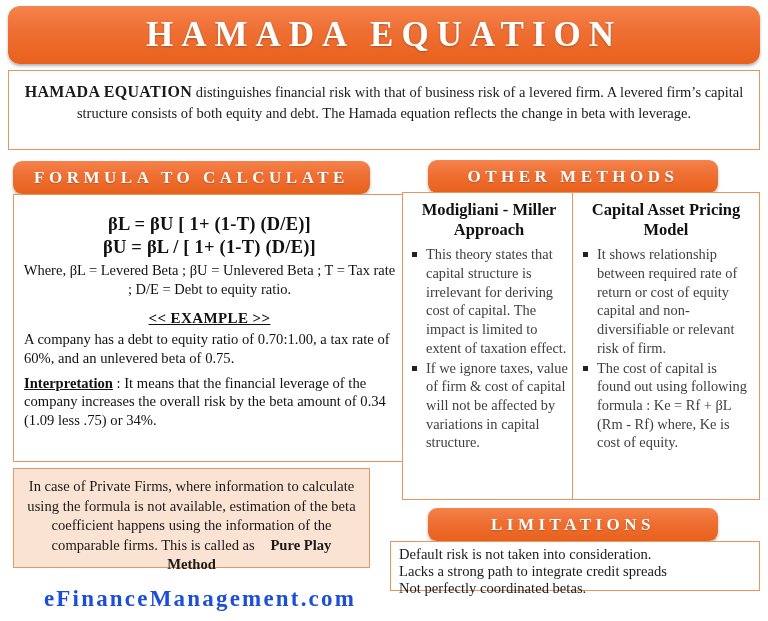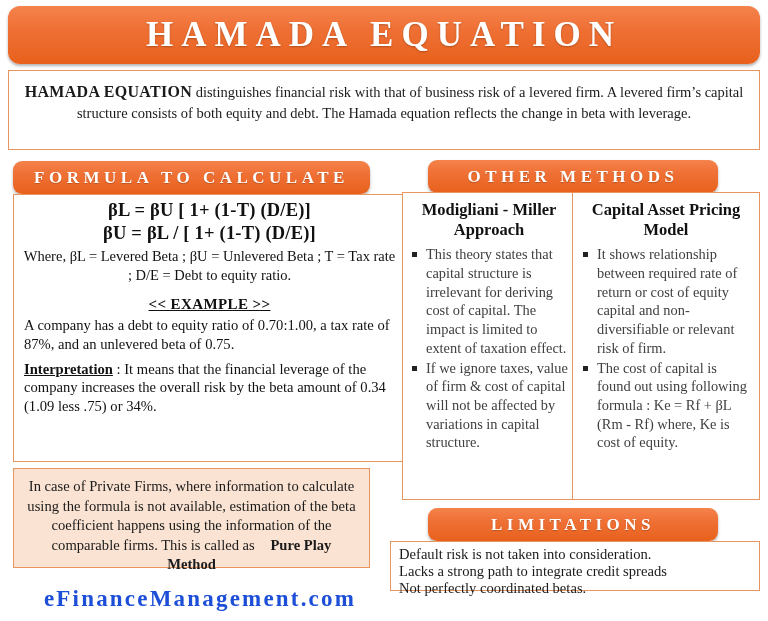--- a/index.html
+++ b/index.html
@@ -76,21 +76,21 @@
   }
   #desc-box .desc-lead {
     font-weight: 700;
     font-size: 16px;
     letter-spacing: 0.3px;
   }
 
   
   #formula-card {
     left: 13px; top: 194px; width: 393px; height: 268px;
-    padding: 4px 8px 0 8px;
+    padding: 18px 8px 0 8px;
     color: #111;
   }
   .formula-line {
     text-align: center;
     font-size: 18.5px;
     font-weight: 700;
     line-height: 1.24;
     letter-spacing: 0.2px;
   }
   .where-text {
@@ -206,21 +206,21 @@
 
   <div class="banner" id="formula-banner">
     <div class="section-banner-text">FORMULA TO CALCULATE</div>
   </div>
 
   <div class="card" id="formula-card">
     <div class="formula-line">βL = βU [ 1+ (1-T) (D/E)]</div>
     <div class="formula-line">βU = βL / [ 1+ (1-T) (D/E)]</div>
     <div class="where-text">Where, βL = Levered Beta ; βU = Unlevered Beta ; T = Tax rate ; D/E = Debt to equity ratio.</div>
     <div class="example-head">&lt;&lt; EXAMPLE &gt;&gt;</div>
-    <div class="example-line">A company has a debt to equity ratio of 0.70:1.00, a tax rate of 87%, and an unlevered beta of 0.75.</div>
+    <div class="example-line">A company has a debt to equity ratio of 0.70:1.00, a tax rate of 60%, and an unlevered beta of 0.75.</div>
     <div class="interp-block">
       <span class="interp-label">Interpretation</span><span> : It means that the financial leverage of the company increases the overall risk by the beta amount of 0.34 (1.09 less .75) or 34%.</span>
     </div>
   </div>
 
   <div class="card peach" id="private-box">
     <div class="pf-text">
       <span>In case of Private Firms, where information to calculate using the formula is not available, estimation of the beta coefficient happens using the information of the comparable firms. This is called as </span><span class="pf-strong">Pure Play Method</span>
     </div>
   </div>

